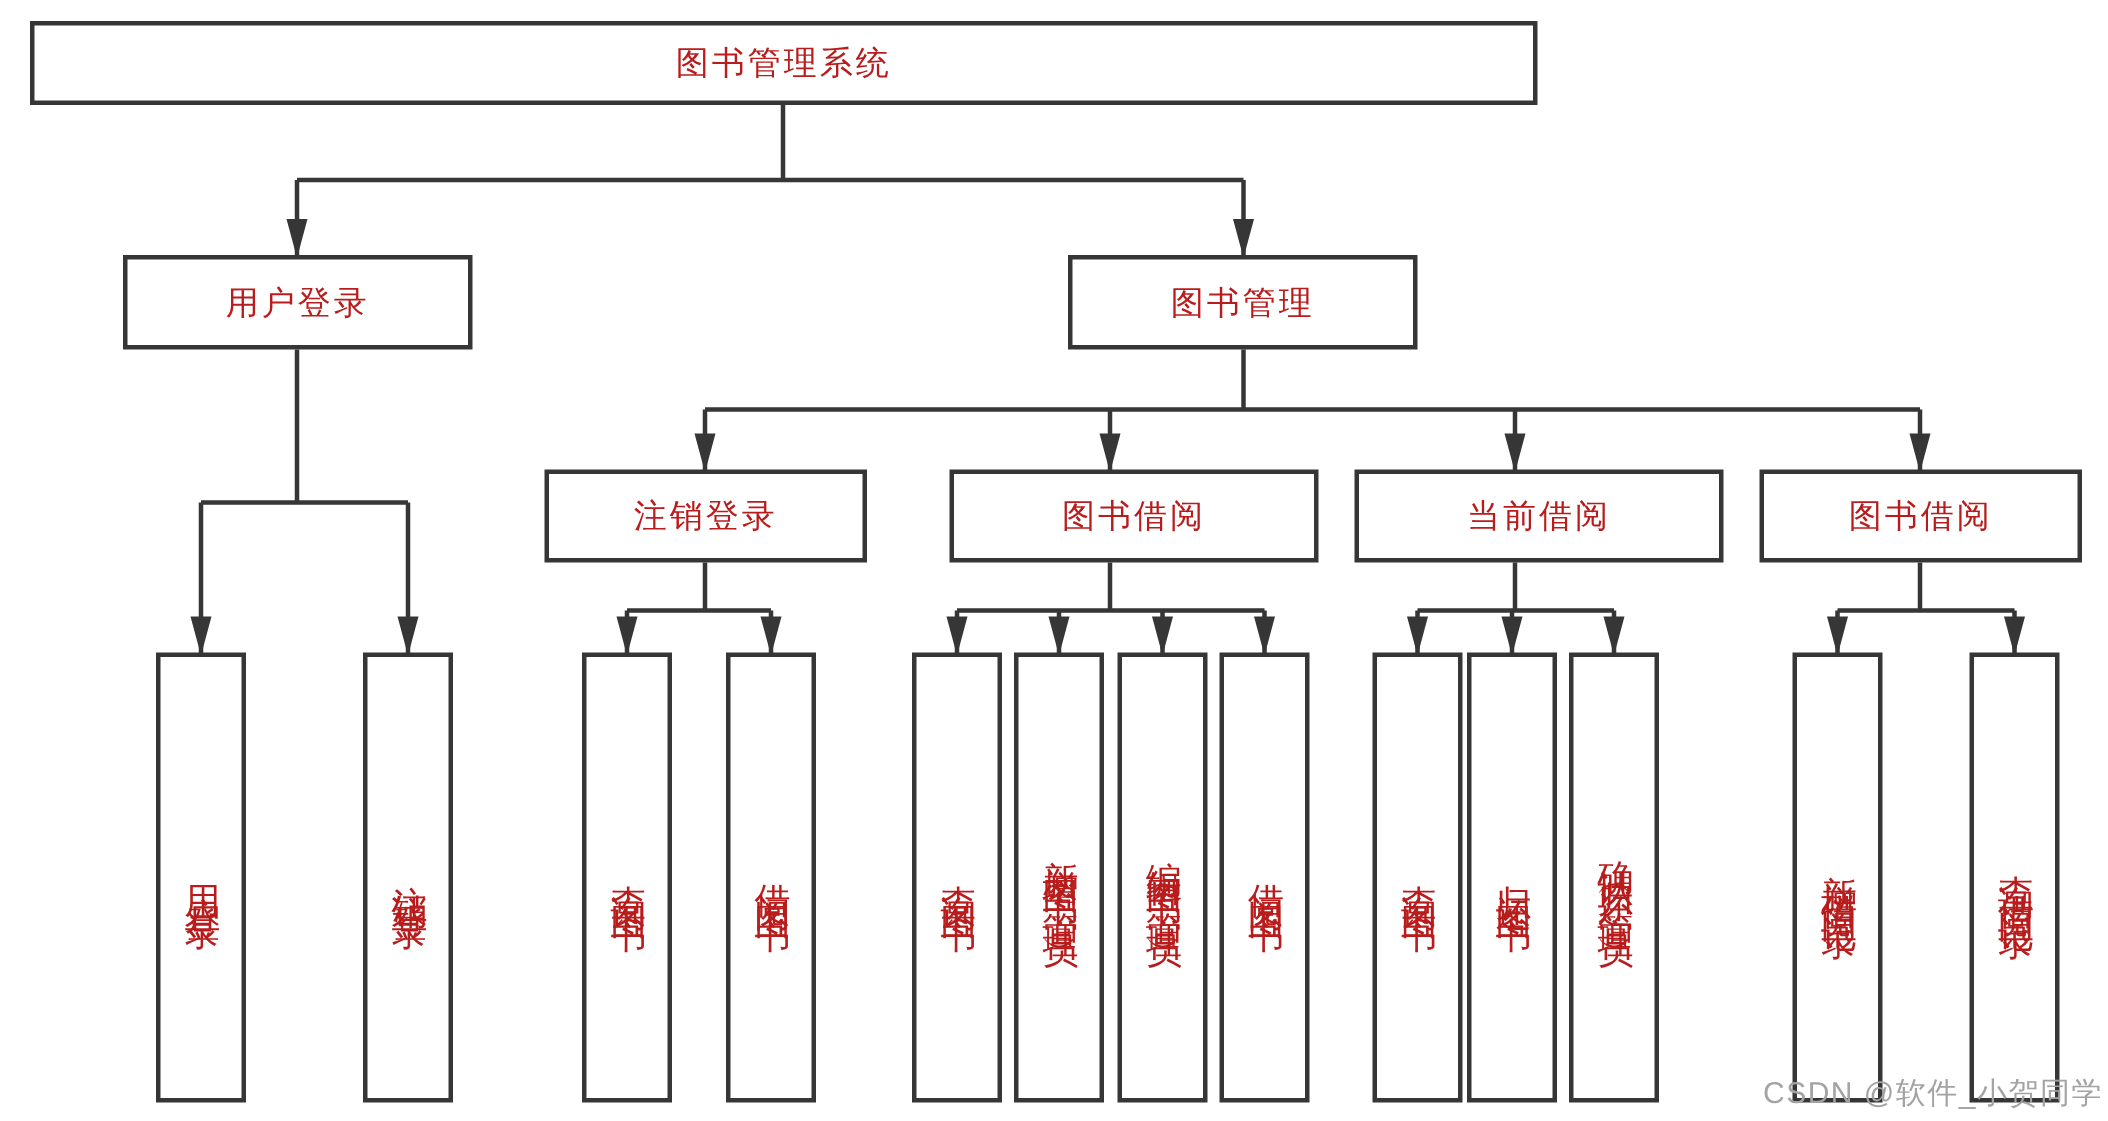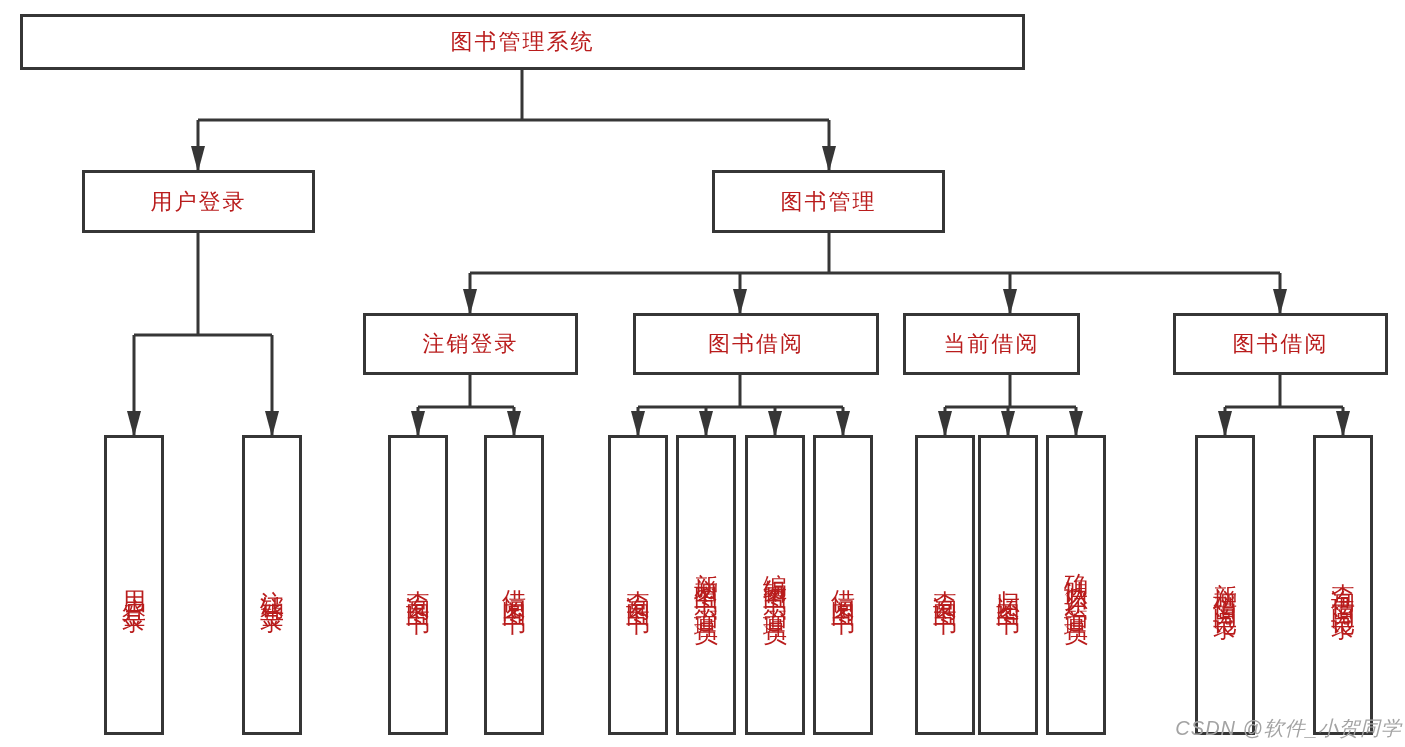--- a/index.html
+++ b/index.html
@@ -13,21 +13,21 @@
   }
   .node.h span{font-size:22px;letter-spacing:2px;white-space:nowrap;}
   .leaf span{
     writing-mode:vertical-rl;font-size:24px;letter-spacing:7px;line-height:1;
   }
   .wires{position:absolute;left:0;top:0;z-index:2;pointer-events:none;}
   .wires path{stroke:#363636;stroke-width:3;fill:none;}
   .wires polygon{fill:#363636;stroke:none;}
   .watermark{
     position:absolute;right:3px;bottom:5px;z-index:3;font-size:20px;color:#a3a3a3;
-    letter-spacing:1px;white-space:nowrap;pointer-events:none;font-style:italic;
+    letter-spacing:1px;white-space:nowrap;pointer-events:none;
   }
 </style>
 </head>
 <body>
 
 <div class="canvas">
 
   <div class="node h" style="left:20px;top:14px;width:1005px;height:56px">
     <span>图书管理系统</span>
   </div>
@@ -38,21 +38,21 @@
   <div class="node h" style="left:712px;top:170px;width:233px;height:63px">
     <span>图书管理</span>
   </div>
 
   <div class="node h" style="left:363px;top:313px;width:215px;height:62px">
     <span>注销登录</span>
   </div>
   <div class="node h" style="left:633px;top:313px;width:246px;height:62px">
     <span>图书借阅</span>
   </div>
-  <div class="node h" style="left:903px;top:313px;width:177px;height:62px">
+  <div class="node h" style="left:903px;top:313px;width:246px;height:62px">
     <span>当前借阅</span>
   </div>
   <div class="node h" style="left:1173px;top:313px;width:215px;height:62px">
     <span>图书借阅</span>
   </div>
 
   <div class="node leaf" style="left:104px;top:435px;width:60px;height:300px">
     <span>用户登录</span>
   </div>
   <div class="node leaf" style="left:242px;top:435px;width:60px;height:300px">

